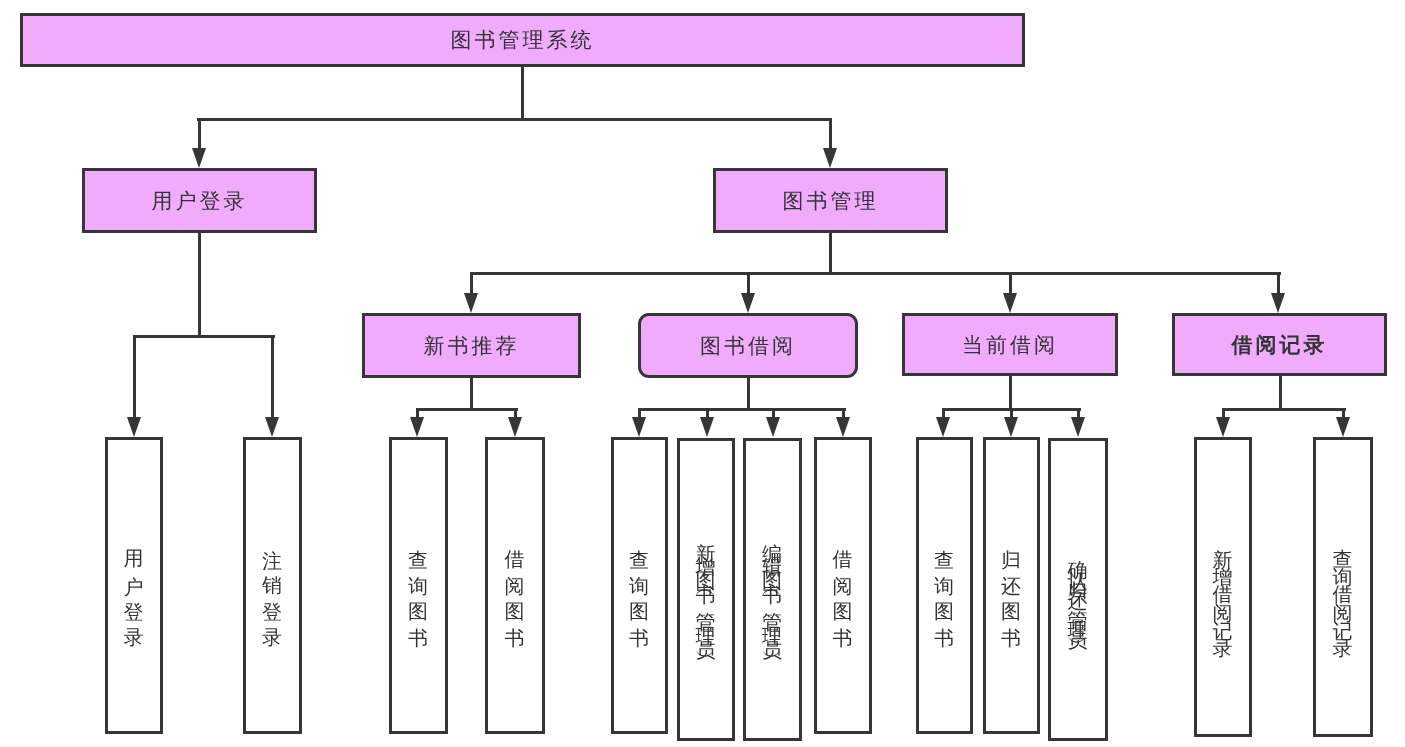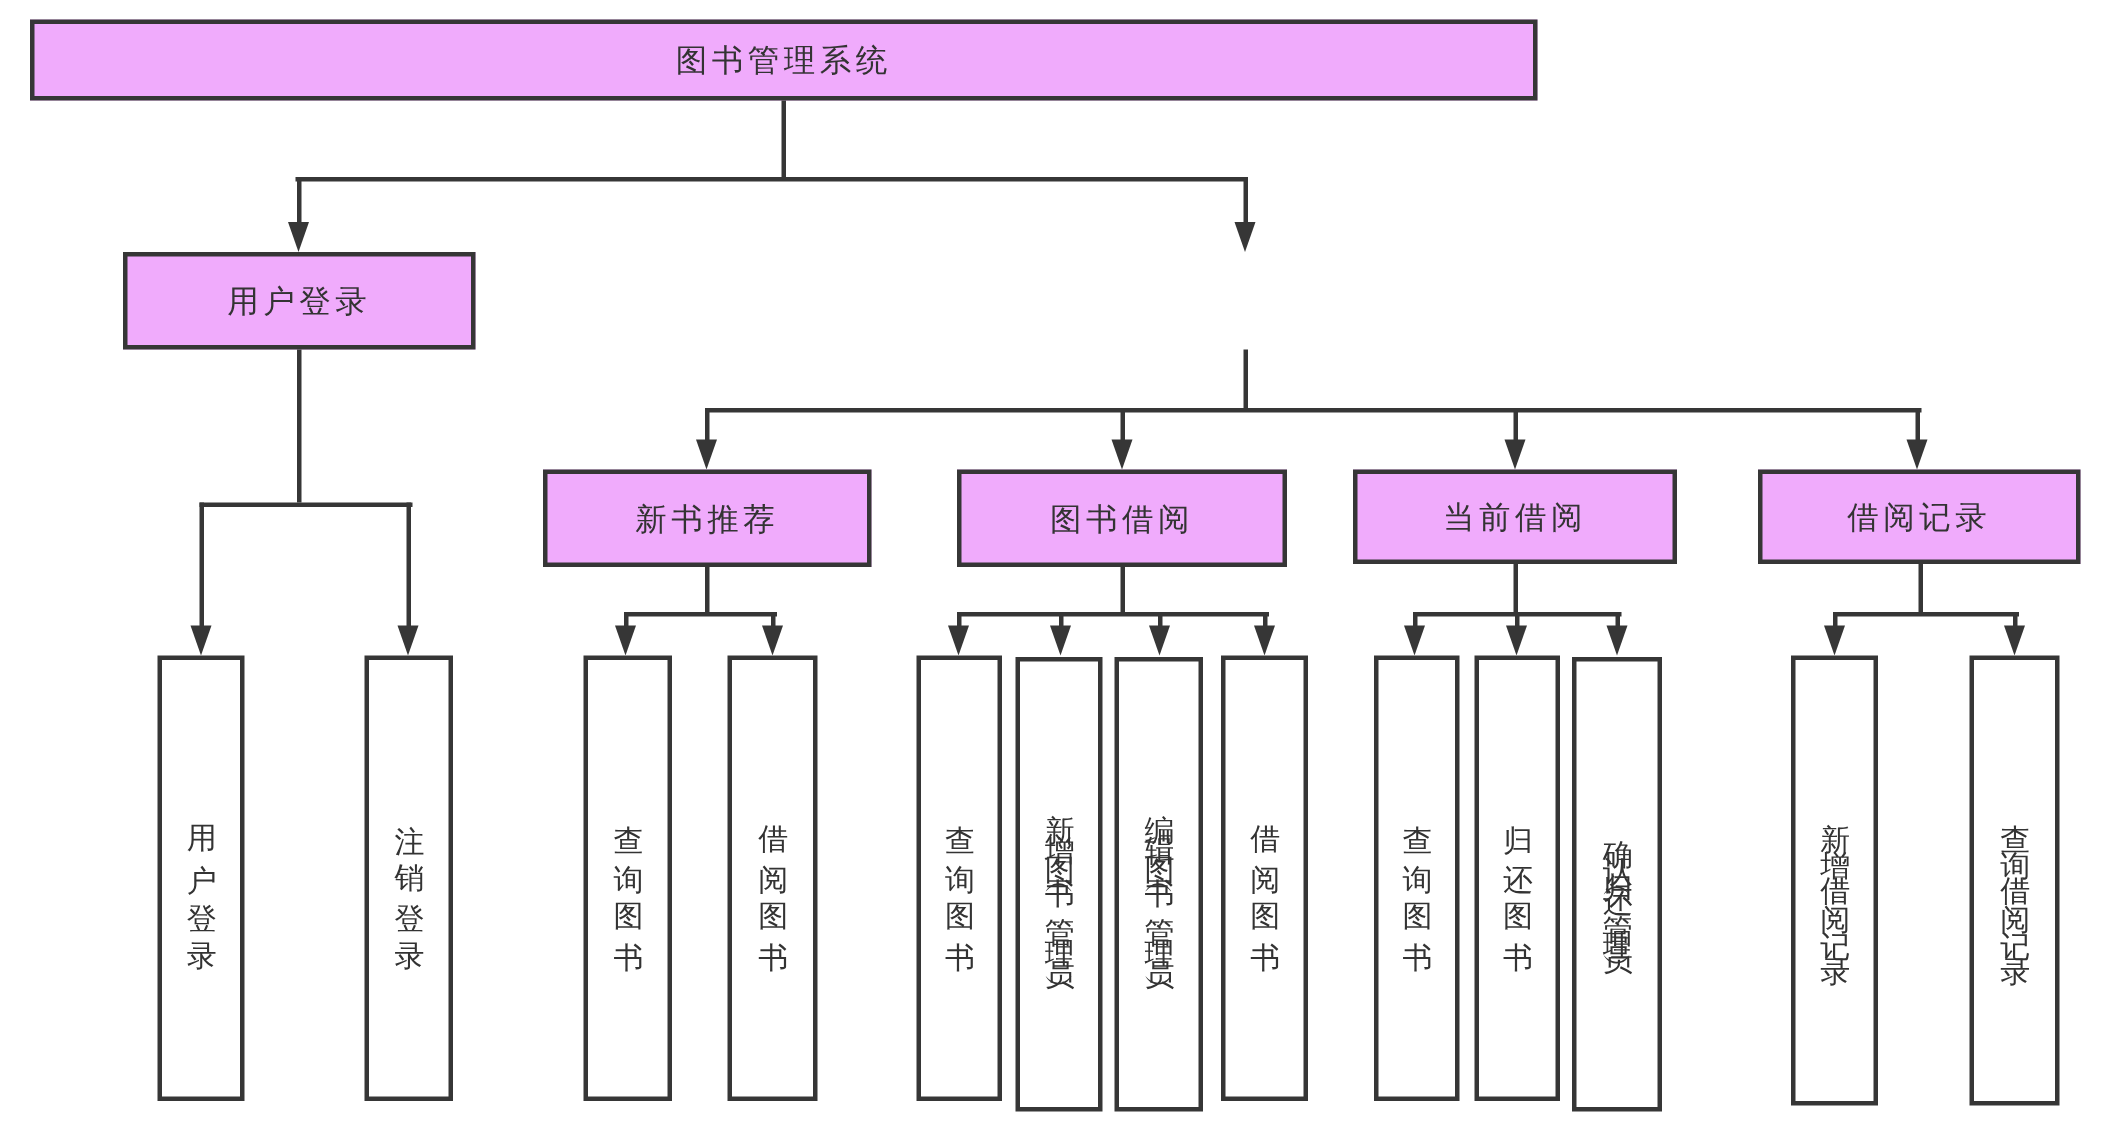--- a/index.html
+++ b/index.html
@@ -40,43 +40,44 @@
   <div class="box" style="left:20px;top:13px;width:1005px;height:54px;">图书管理系统</div>
 
   <div class="vl" style="left:521px;top:67px;height:51px;"></div>
   <div class="hl" style="left:197px;top:118px;width:635px;"></div>
   <div class="vl" style="left:198px;top:118px;height:32px;"></div>
   <div class="ah" style="left:192px;top:148px;"></div>
   <div class="vl" style="left:829px;top:118px;height:32px;"></div>
   <div class="ah" style="left:823px;top:148px;"></div>
 
   <div class="box" style="left:82px;top:168px;width:235px;height:65px;">用户登录</div>
+  <div class="box" style="left:713px;top:168px;width:235px;height:65px;">图书管理</div>
 
   <div class="vl" style="left:198px;top:233px;height:102px;"></div>
   <div class="hl" style="left:133px;top:335px;width:142px;"></div>
   <div class="vl" style="left:133px;top:335px;height:84px;"></div>
   <div class="ah" style="left:127px;top:417px;"></div>
   <div class="vl" style="left:271px;top:335px;height:84px;"></div>
   <div class="ah" style="left:265px;top:417px;"></div>
 
   <div class="vl" style="left:829px;top:233px;height:39px;"></div>
   <div class="hl" style="left:470px;top:272px;width:811px;"></div>
   <div class="vl" style="left:470px;top:272px;height:23px;"></div>
   <div class="ah" style="left:464px;top:293px;"></div>
   <div class="vl" style="left:747px;top:272px;height:23px;"></div>
   <div class="ah" style="left:741px;top:293px;"></div>
   <div class="vl" style="left:1009px;top:272px;height:23px;"></div>
   <div class="ah" style="left:1003px;top:293px;"></div>
   <div class="vl" style="left:1277px;top:272px;height:23px;"></div>
   <div class="ah" style="left:1271px;top:293px;"></div>
 
   <div class="box" style="left:362px;top:313px;width:219px;height:65px;">新书推荐</div>
-  <div class="box" style="left:638px;top:313px;width:220px;height:65px;">图书借阅</div>
+  <div class="box" style="left:638px;top:313px;width:220px;height:65px;border-radius:11px;">图书借阅</div>
   <div class="box" style="left:902px;top:313px;width:216px;height:63px;">当前借阅</div>
-  <div class="box" style="left:1172px;top:313px;width:215px;height:63px;">借阅记录</div>
+  <div class="box" style="left:1172px;top:313px;width:215px;height:63px;font-weight:bold;">借阅记录</div>
 
   <div class="vl" style="left:470px;top:378px;height:30px;"></div>
   <div class="hl" style="left:416px;top:408px;width:102px;"></div>
   <div class="vl" style="left:416px;top:408px;height:11px;"></div>
   <div class="ah" style="left:410px;top:417px;"></div>
   <div class="vl" style="left:514px;top:408px;height:11px;"></div>
   <div class="ah" style="left:508px;top:417px;"></div>
 
   <div class="vl" style="left:747px;top:378px;height:30px;"></div>
   <div class="hl" style="left:638px;top:408px;width:208px;"></div>

